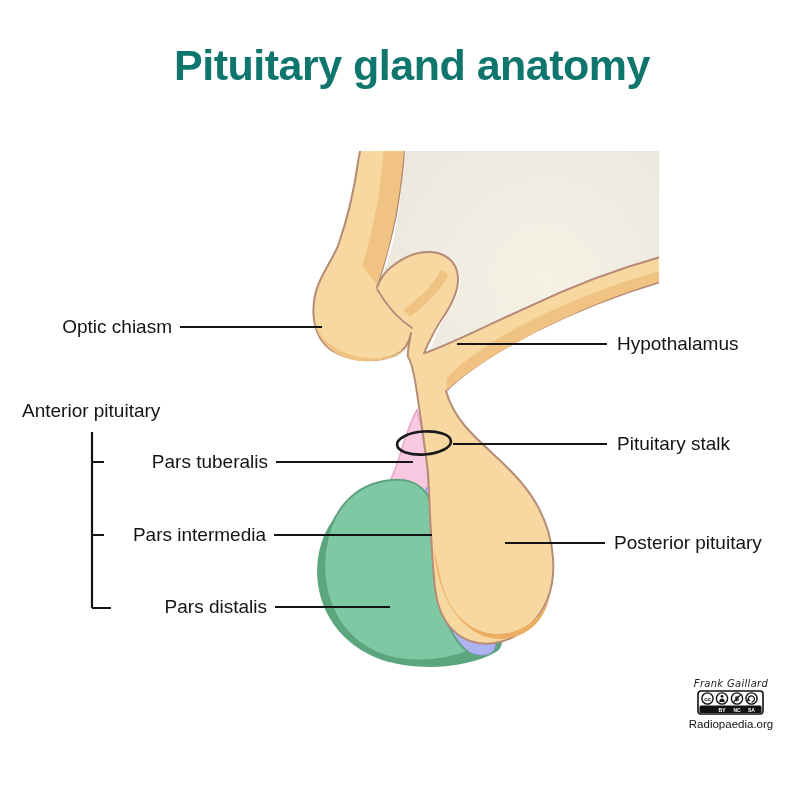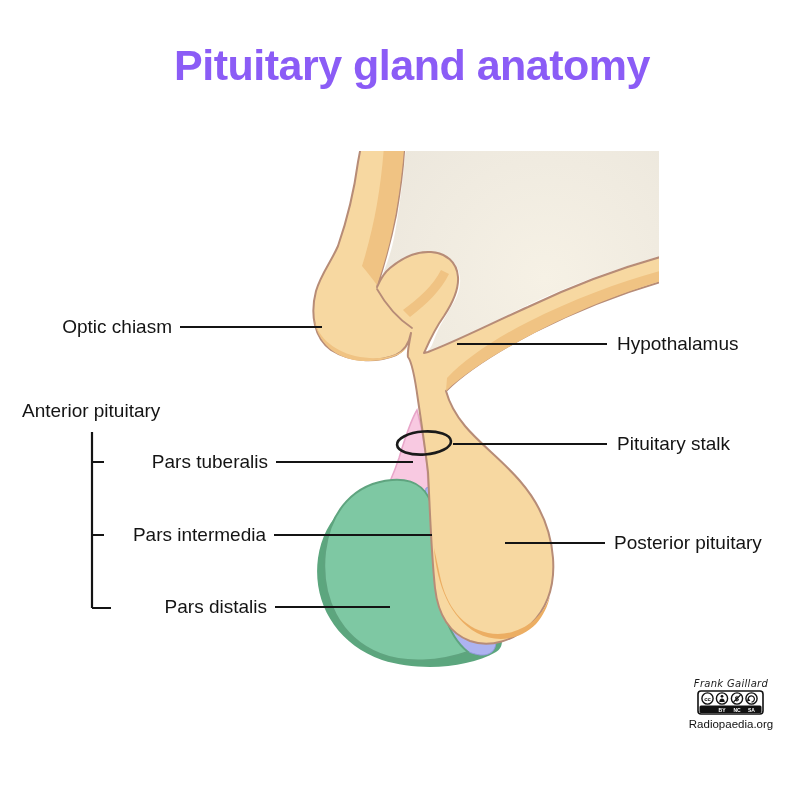--- a/index.html
+++ b/index.html
@@ -1,19 +1,19 @@
 <!DOCTYPE html>
 <html><head>
 <meta charset="utf-8">
 <style>
   html,body{margin:0;padding:0;background:#fff;}
   #canvas{position:relative;width:800px;height:800px;background:#ffffff;overflow:hidden;
           font-family:"Liberation Sans",sans-serif;}
   #title{position:absolute;top:41px;left:24px;right:0;text-align:center;
-         font-size:43px;font-weight:bold;color:#8b5cf6;letter-spacing:-0.5px;
+         font-size:43px;font-weight:bold;color:#0f766e;letter-spacing:-0.5px;
          font-family:"Liberation Sans",sans-serif;}
   svg{position:absolute;left:0;top:0;}
   .lbl{font-size:19px;fill:#141414;font-family:"Liberation Sans",sans-serif;}
   .ptr{stroke:#141414;stroke-width:2.2;fill:none;}
   .sig{font-size:10px;font-style:italic;fill:#1a1a1a;font-family:"DejaVu Sans",sans-serif;letter-spacing:.3px;}
   .cc-small{font-size:5px;font-weight:bold;fill:#ffffff;font-family:"Liberation Sans",sans-serif;}
   .site{font-size:11.5px;fill:#111111;font-family:"Liberation Sans",sans-serif;}
 </style>
 </head>
 <body>

